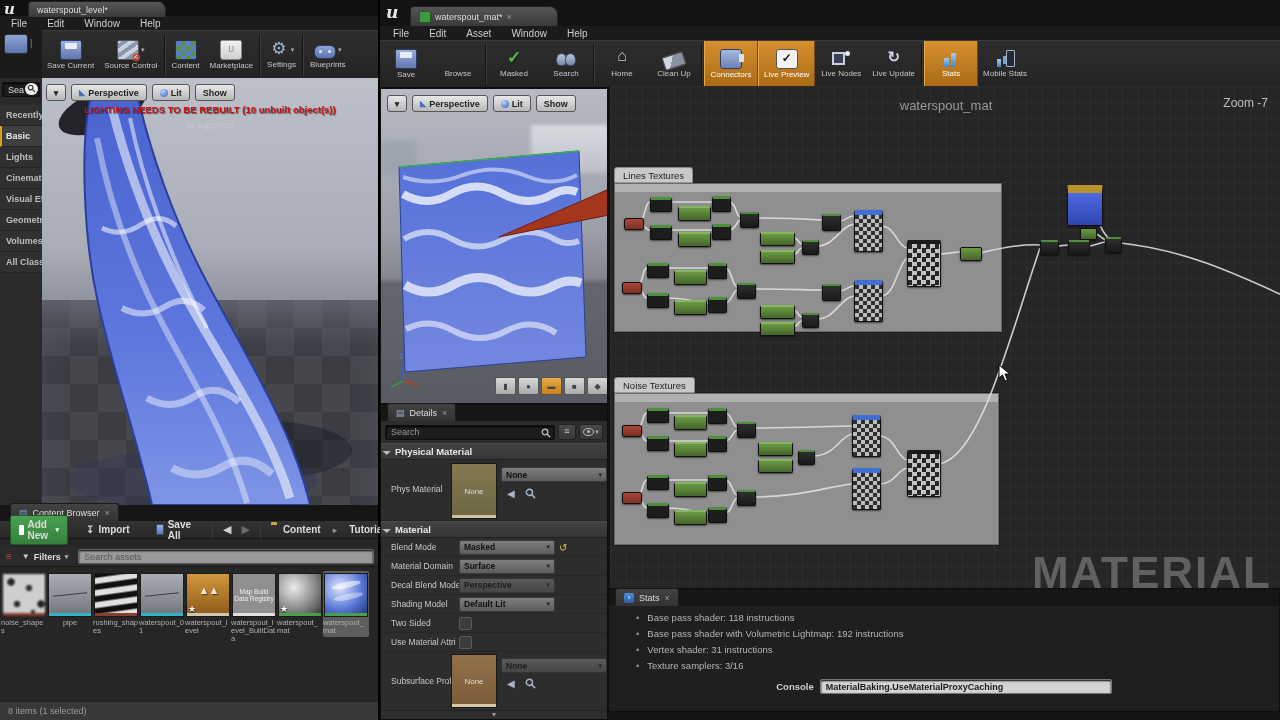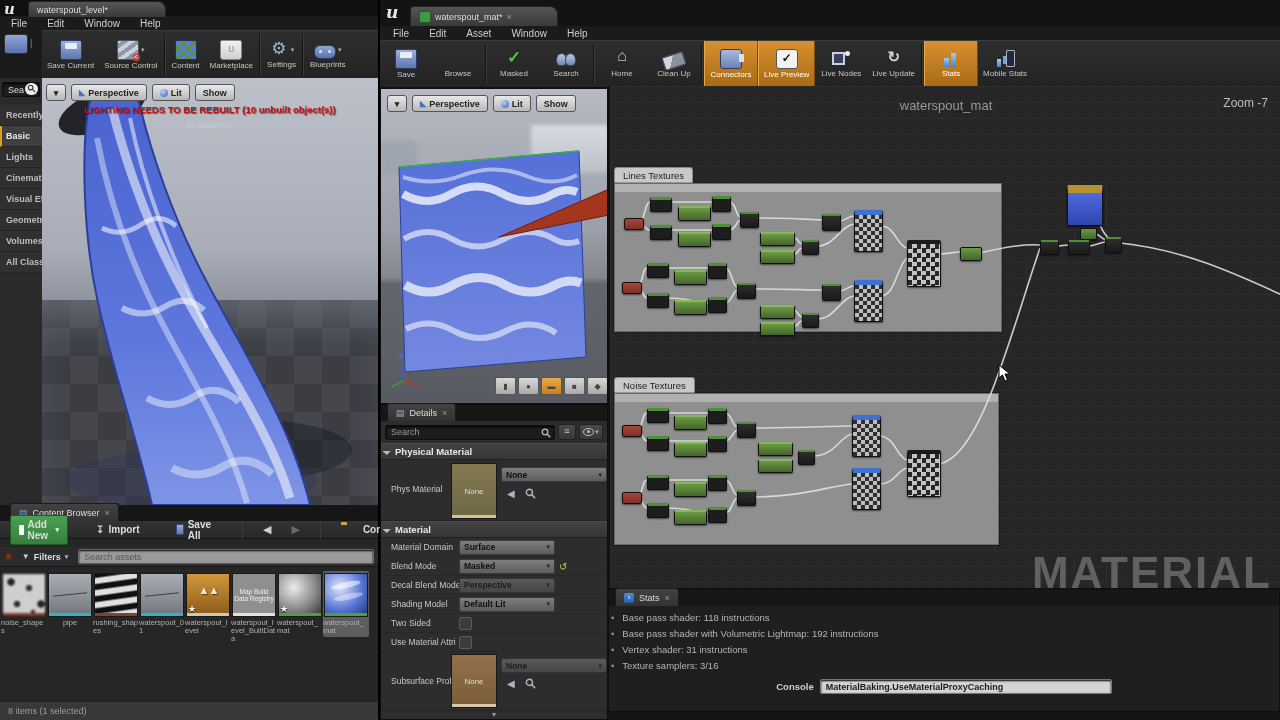--- a/index.html
+++ b/index.html
@@ -103,21 +103,21 @@
   .n-pm{background:linear-gradient(#6a9a44,#45652b);border-top:2px solid #85b85c;}
   .n-dk{background:linear-gradient(#2e2e2e,#191919);border-top:2px solid #4e8f3c;}
   .n-tex{background:#9a9a9a;background-image:repeating-conic-gradient(#bdbdbd 0 25%,#2e2e2e 0 50%);background-size:8px 8px;border-top:5px solid #3f6fd0;}
   .n-big{background:#a2a2a2;background-image:repeating-conic-gradient(#c4c4c4 0 25%,#262626 0 50%);background-size:9px 9px;border-top:4px solid #1a1a1a;}
   .n-cn{background:linear-gradient(#6a9a44,#45652b);}
   .n-gold{background:linear-gradient(#4f6ae0,#2e45b0);border-top:8px solid #b8912f;}
   #watermark{position:absolute;right:10px;top:462px;font-size:44px;font-weight:bold;color:#616161;letter-spacing:2px;font-family:"Liberation Sans",sans-serif;}
   .graph-title{position:absolute;top:12px;left:0;right:0;text-align:center;color:#9a9a9a;font-size:13px;}
   .zoom-label{position:absolute;top:10px;right:14px;color:#bdbdbd;font-size:12px;}
   
-  .stat-line{display:flex;gap:8px;font-size:9.5px;color:#b5b5b5;line-height:16px;padding-left:2px;}
+  .stat-line{display:flex;gap:8px;font-size:9.5px;color:#b5b5b5;line-height:16px;padding-left:27px;}
   .stat-line::before{content:"•";color:#999;}
   
   .dock-tabbar{background:#161616;display:flex;align-items:flex-end;}
   .dock-tab{background:linear-gradient(#424242,#333);border:1px solid #1a1a1a;border-bottom:none;border-radius:3px 3px 0 0;color:#ddd;font-size:9px;display:flex;align-items:center;gap:5px;padding:2px 8px;height:13px;margin-left:6px;}
   .tab-x{color:#999;font-size:9px;}
   input,.fakeinput{font-family:"Liberation Sans",sans-serif;}
   .fakeinput{background:#1d1d1d;border:1px solid #0e0e0e;box-shadow:inset 0 1px 2px #000;color:#9a9a9a;font-size:9px;display:flex;align-items:center;padding:0 5px;border-radius:2px;}
 </style>
 </head>
 <body>
@@ -250,21 +250,21 @@
     </div>
 
     <div class="abs" style="left:0;top:505px;width:378px;height:215px;background:#262626;">
       <div class="dock-tabbar" style="height:16px;">
         <div class="dock-tab" style="margin-left:10px;">
           <span style="color:#7aa0d0;font-size:9px;">▤</span>
           <span>Content Browser</span>
           <span class="tab-x">×</span>
         </div>
       </div>
-      <div class="abs" style="left:0;top:16px;width:378px;height:18px;background:linear-gradient(#333,#282828);border-bottom:1px solid #151515;display:flex;align-items:center;gap:20px;padding-left:10px;box-sizing:border-box;">
+      <div class="abs" style="left:0;top:16px;width:378px;height:18px;background:linear-gradient(#333,#282828);border-bottom:1px solid #151515;display:flex;align-items:center;gap:10px;padding-left:10px;box-sizing:border-box;">
         <span class="cb-btn" style="background:linear-gradient(#4aa052,#35803c);border:1px solid #1f5a26;">
           <span style="display:inline-block;width:8px;height:10px;background:#fff;border-radius:1px;"></span>
           <span>Add New</span>
             <span class="caret" style="color:#dfe;">▾</span>
         </span>
         <span class="cb-btn">
             <span style="color:#cfcfcf;">↧</span>
             <span>Import</span>
           </span>
         <span class="cb-btn">
@@ -520,33 +520,33 @@
         </div>
         <span class="abs mini-ico" style="left:126px;top:28px;">◀</span>
         <svg class="abs" style="left:144px;top:28px;" width="11" height="11" viewBox="0 0 10 10">
             <circle cx="4" cy="4" r="2.8" fill="none" stroke="#aab4c8" stroke-width="1.3"></circle>
             <line x1="6" y1="6" x2="9.2" y2="9.2" stroke="#aab4c8" stroke-width="1.3"></line>
           </svg>
       </div>
       <div class="sec-head">Material</div>
       <div id="detail-rows">
           <div class="drow">
+            <span class="dlabel">Blend Mode</span>
+            <div class="dd">
+              <span class="dd-val">Masked</span>
+              <span class="dd-caret">▾</span>
+            </div>
+            <span class="reset">↺</span>
+          </div>
+          <div class="drow">
             <span class="dlabel">Material Domain</span>
             <div class="dd">
               <span class="dd-val">Surface</span>
               <span class="dd-caret">▾</span>
             </div>
-          </div>
-          <div class="drow">
-            <span class="dlabel">Blend Mode</span>
-            <div class="dd">
-              <span class="dd-val">Masked</span>
-              <span class="dd-caret">▾</span>
-            </div>
-            <span class="reset">↺</span>
           </div>
           <div class="drow">
             <span class="dlabel">Decal Blend Mode</span>
             <div class="dd dim">
               <span class="dd-val">Perspective</span>
               <span class="dd-caret">▾</span>
             </div>
           </div>
           <div class="drow">
             <span class="dlabel">Shading Model</span>

